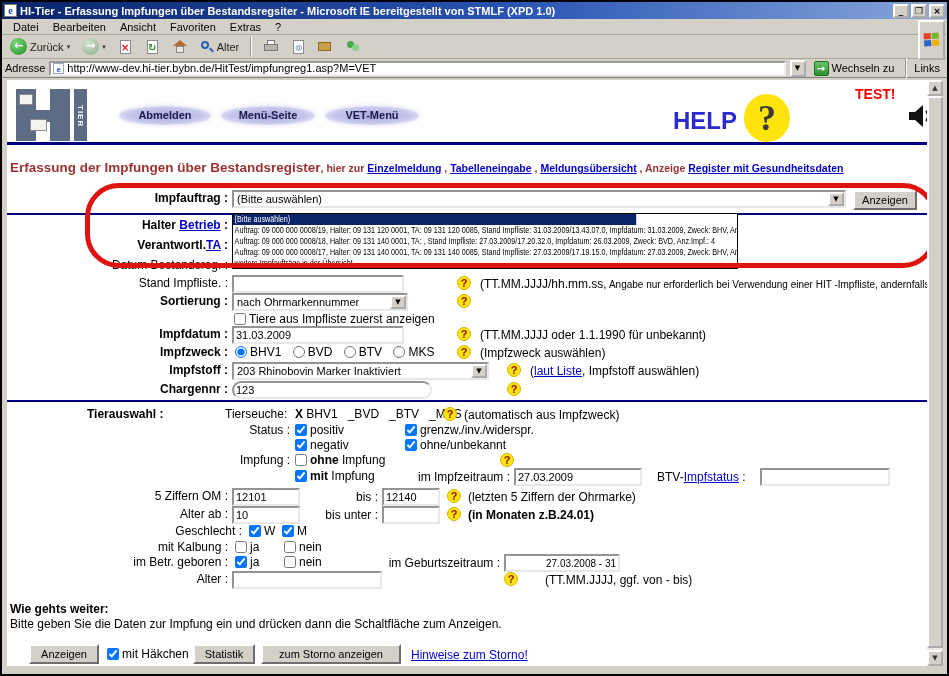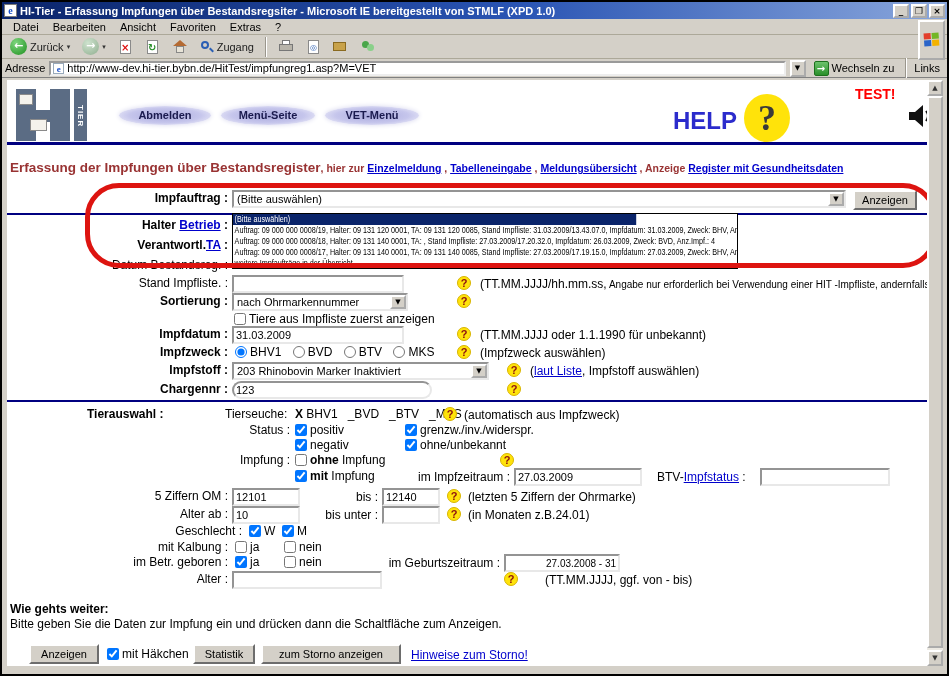--- a/index.html
+++ b/index.html
@@ -161,21 +161,21 @@
       <span class="house">
             <i></i>
             <b></b>
           </span>
     </div>
     <div class="tbtn">
       <span class="mag">
             <i></i>
             <b></b>
           </span>
-      <span>Zugang</span>
+      <span>Alter</span>
     </div>
     <div class="vsep"></div>
     <div class="tbtn">
           <span class="printer">
             <i></i>
             <b></b>
           </span>
         </div>
     <div class="tbtn">
           <span class="mini">
@@ -373,21 +373,21 @@
       <span class="qi" style="left:440px;">?</span>
       <span class="hint" style="left:461px;">(letzten 5 Ziffern der Ohrmarke)</span>
     </div>
 
     <div class="row" style="top:426px;">
       <span class="lbl">Alter ab :</span>
       <input class="tin" style="left: 225px; width: 68px;" value="10">
       <span style="position:absolute;left:318px;top:2px;width:53px;text-align:right;">bis unter :</span>
       <input class="tin" style="left: 375px; width: 58px;" value="">
       <span class="qi" style="left:440px;">?</span>
-      <span class="hint" style="left:461px;">(in Monaten z.B.24.01)</span>
+      <span class="hint" style="left:461px;font-weight:bold;">(in Monaten z.B.24.01)</span>
     </div>
 
     <div class="row" style="top:443px;margin-left:14px;">
       <span class="lbl">Geschlecht :</span>
       <span class="cb" style="left:228px;"><input type="checkbox" checked="" style=""><span>W</span></span>
       <span class="cb" style="left:261px;"><input type="checkbox" checked="" style=""><span>M</span></span>
     </div>
 
     <div class="row" style="top:459px;">
       <span class="lbl">mit Kalbung :</span>

